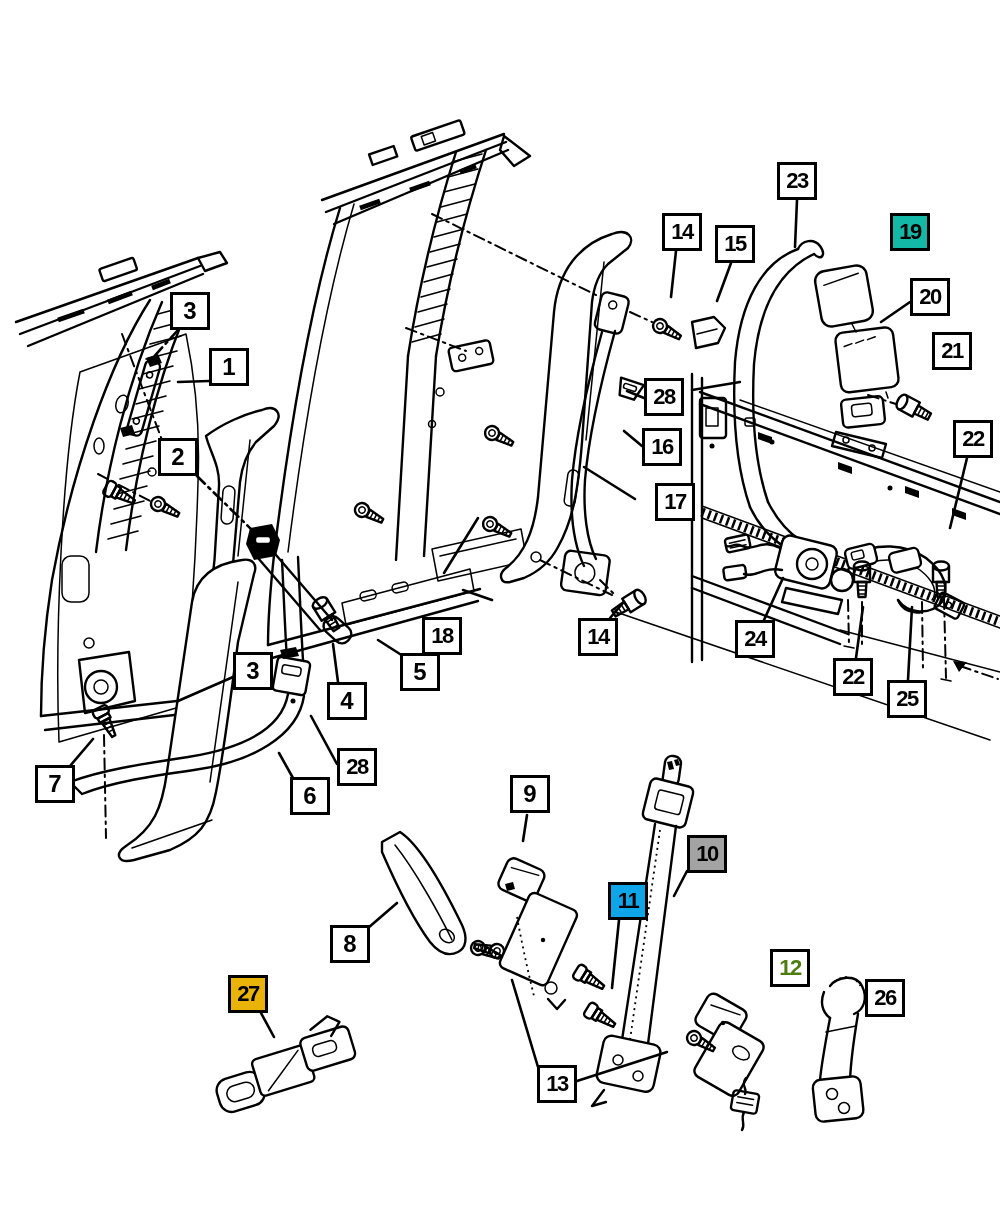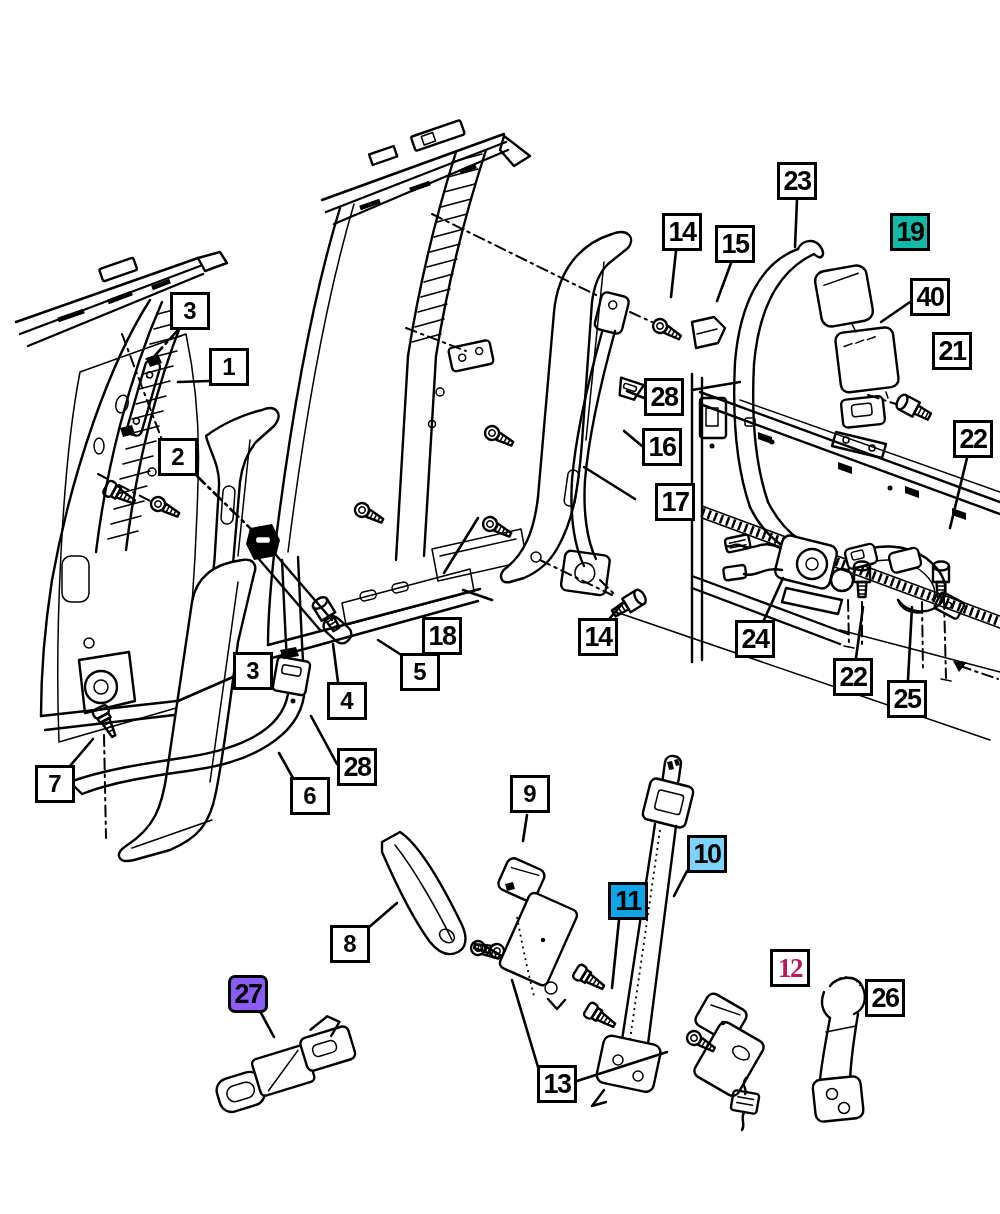--- a/index.html
+++ b/index.html
@@ -14,21 +14,21 @@
   svg .dotted{stroke:#000;stroke-width:1.8;fill:none;stroke-dasharray:2 4;}
   svg .hatch{stroke:#000;stroke-width:9;fill:none;stroke-dasharray:2.5 4;}
   svg .fillb{fill:#000;stroke:none;}
   svg .wfill{fill:#fff;stroke:#000;stroke-width:2.4;stroke-linejoin:round;}
   #leaders{position:absolute;left:0;top:0;width:1000px;height:1214px;pointer-events:none;}
   #leaders .leader{stroke:#000;stroke-width:2.6;fill:none;stroke-linecap:round;}
   #leaders .leader.dd{stroke-dasharray:11 5 2.5 5;}
   .callout{position:absolute;box-sizing:border-box;width:40px;height:38px;background:#fff;
            border:3.5px solid #000;color:#000;display:flex;align-items:center;justify-content:center;
            font-weight:bold;font-size:24px;line-height:1;user-select:none;}
-  .callout.two{font-size:27px;letter-spacing:-1.5px;}
+  .callout.two{font-size:22px;letter-spacing:-1.5px;}
 </style>
 </head>
 <body>
 
 <div class="stage">
 
   <svg class="art" viewBox="0 0 1000 1214" aria-hidden="true">
     <defs>
       <g id="pushpin">
         <rect class="ln" x="-7" y="-8" width="9" height="16" rx="3.5"></rect>
@@ -388,39 +388,39 @@
     </svg>
 
   <div>
       <div class="callout" style="left: 170px; top: 292px; background: rgb(255, 255, 255); border-color: rgb(0, 0, 0); color: rgb(0, 0, 0);">3</div>
       <div class="callout" style="left: 209px; top: 348px; background: rgb(255, 255, 255); border-color: rgb(0, 0, 0); color: rgb(0, 0, 0);">1</div>
       <div class="callout" style="left: 158px; top: 438px; background: rgb(255, 255, 255); border-color: rgb(0, 0, 0); color: rgb(0, 0, 0);">2</div>
       <div class="callout two" style="left: 777px; top: 162px; background: rgb(255, 255, 255); border-color: rgb(0, 0, 0); color: rgb(0, 0, 0);">23</div>
       <div class="callout two" style="left: 662px; top: 213px; background: rgb(255, 255, 255); border-color: rgb(0, 0, 0); color: rgb(0, 0, 0);">14</div>
       <div class="callout two" style="left: 715px; top: 225px; background: rgb(255, 255, 255); border-color: rgb(0, 0, 0); color: rgb(0, 0, 0);">15</div>
       <div class="callout two" style="left: 890px; top: 213px; background: #14b8a6; border-color: rgb(0, 0, 0); color: rgb(0, 0, 0);">19</div>
-      <div class="callout two" style="left: 910px; top: 278px; background: rgb(255, 255, 255); border-color: rgb(0, 0, 0); color: rgb(0, 0, 0);">40</div>
+      <div class="callout two" style="left: 910px; top: 278px; background: rgb(255, 255, 255); border-color: rgb(0, 0, 0); color: rgb(0, 0, 0);">20</div>
       <div class="callout two" style="left: 932px; top: 332px; background: rgb(255, 255, 255); border-color: rgb(0, 0, 0); color: rgb(0, 0, 0);">21</div>
       <div class="callout two" style="left: 644px; top: 378px; background: rgb(255, 255, 255); border-color: rgb(0, 0, 0); color: rgb(0, 0, 0);">28</div>
       <div class="callout two" style="left: 642px; top: 428px; background: rgb(255, 255, 255); border-color: rgb(0, 0, 0); color: rgb(0, 0, 0);">16</div>
       <div class="callout two" style="left: 655px; top: 483px; background: rgb(255, 255, 255); border-color: rgb(0, 0, 0); color: rgb(0, 0, 0);">17</div>
       <div class="callout two" style="left: 953px; top: 420px; background: rgb(255, 255, 255); border-color: rgb(0, 0, 0); color: rgb(0, 0, 0);">22</div>
       <div class="callout two" style="left: 422px; top: 573px; background: rgb(255, 255, 255); border-color: rgb(0, 0, 0); color: rgb(0, 0, 0); margin-top: 44px;">18</div>
       <div class="callout two" style="left: 578px; top: 618px; background: rgb(255, 255, 255); border-color: rgb(0, 0, 0); color: rgb(0, 0, 0);">14</div>
       <div class="callout two" style="left: 735px; top: 620px; background: rgb(255, 255, 255); border-color: rgb(0, 0, 0); color: rgb(0, 0, 0);">24</div>
       <div class="callout two" style="left: 833px; top: 658px; background: rgb(255, 255, 255); border-color: rgb(0, 0, 0); color: rgb(0, 0, 0);">22</div>
       <div class="callout two" style="left: 887px; top: 680px; background: rgb(255, 255, 255); border-color: rgb(0, 0, 0); color: rgb(0, 0, 0);">25</div>
       <div class="callout" style="left: 400px; top: 653px; background: rgb(255, 255, 255); border-color: rgb(0, 0, 0); color: rgb(0, 0, 0);">5</div>
       <div class="callout" style="left: 233px; top: 652px; background: rgb(255, 255, 255); border-color: rgb(0, 0, 0); color: rgb(0, 0, 0);">3</div>
       <div class="callout" style="left: 327px; top: 682px; background: rgb(255, 255, 255); border-color: rgb(0, 0, 0); color: rgb(0, 0, 0);">4</div>
       <div class="callout two" style="left: 337px; top: 748px; background: rgb(255, 255, 255); border-color: rgb(0, 0, 0); color: rgb(0, 0, 0);">28</div>
       <div class="callout" style="left: 290px; top: 777px; background: rgb(255, 255, 255); border-color: rgb(0, 0, 0); color: rgb(0, 0, 0);">6</div>
       <div class="callout" style="left: 35px; top: 765px; background: rgb(255, 255, 255); border-color: rgb(0, 0, 0); color: rgb(0, 0, 0);">7</div>
       <div class="callout" style="left: 510px; top: 775px; background: rgb(255, 255, 255); border-color: rgb(0, 0, 0); color: rgb(0, 0, 0);">9</div>
-      <div class="callout two" style="left: 687px; top: 835px; background: #7dd3fc; border-color: rgb(0, 0, 0); color: rgb(0, 0, 0);">10</div>
+      <div class="callout two" style="left: 687px; top: 835px; background: #a3a3a3; border-color: rgb(0, 0, 0); color: rgb(0, 0, 0);">10</div>
       <div class="callout two" style="left: 608px; top: 882px; background: #0ea5e9; border-color: rgb(0, 0, 0); color: rgb(0, 0, 0);">11</div>
       <div class="callout" style="left: 330px; top: 925px; background: rgb(255, 255, 255); border-color: rgb(0, 0, 0); color: rgb(0, 0, 0);">8</div>
-      <div class="callout two" style="left: 770px; top: 949px; background: rgb(255, 255, 255); border-color: rgb(0, 0, 0); color: #be185d; font-family: Liberation Serif, serif;">12</div>
+      <div class="callout two" style="left: 770px; top: 949px; background: rgb(255, 255, 255); border-color: rgb(0, 0, 0); color: #4d7c0f;">12</div>
       <div class="callout two" style="left: 865px; top: 979px; background: rgb(255, 255, 255); border-color: rgb(0, 0, 0); color: rgb(0, 0, 0);">26</div>
-      <div class="callout two" style="left: 228px; top: 975px; background: #8b5cf6; border-color: rgb(0, 0, 0); color: rgb(0, 0, 0); border-radius: 7px;">27</div>
+      <div class="callout two" style="left: 228px; top: 975px; background: #eab308; border-color: rgb(0, 0, 0); color: rgb(0, 0, 0);">27</div>
       <div class="callout two" style="left: 537px; top: 1065px; background: rgb(255, 255, 255); border-color: rgb(0, 0, 0); color: rgb(0, 0, 0);">13</div>
     </div>
 </div>
 
 </body></html>

